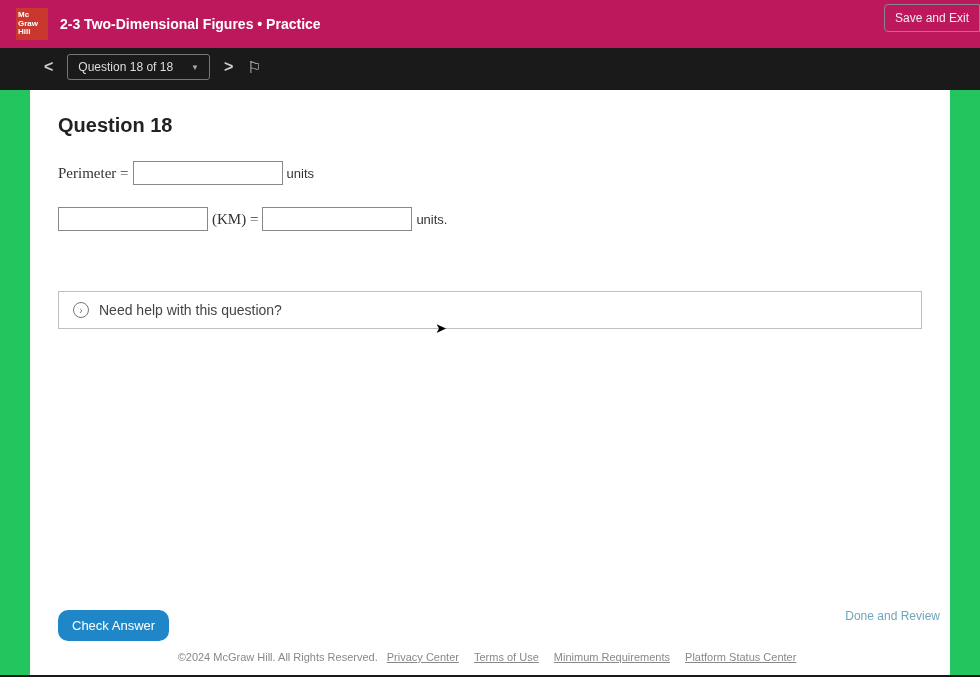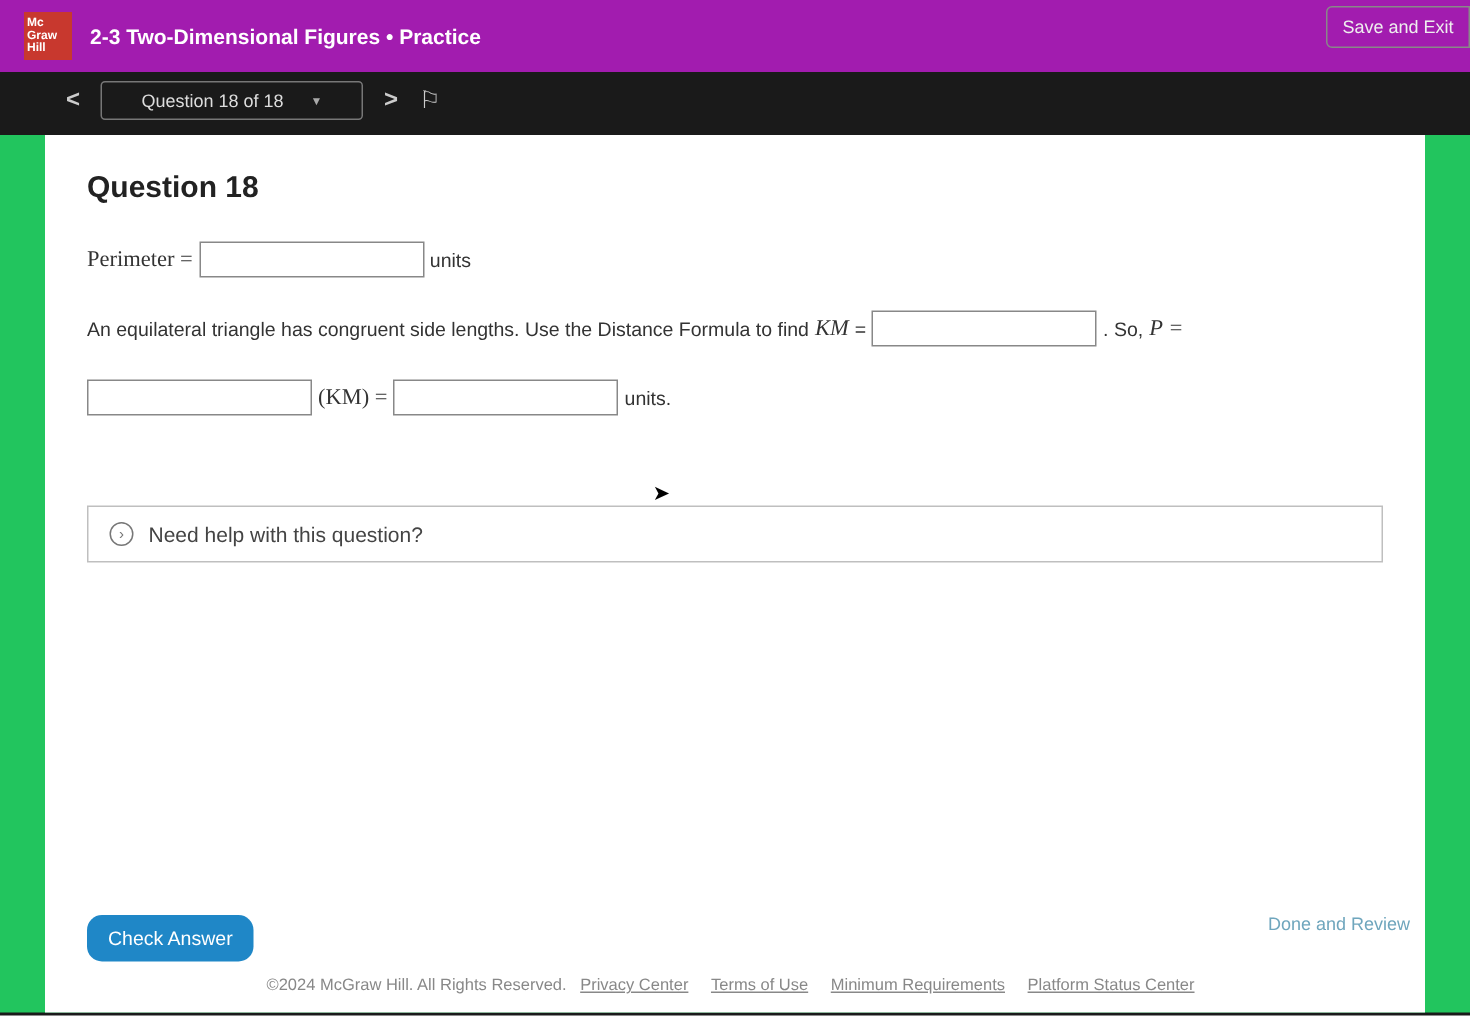--- a/index.html
+++ b/index.html
@@ -5,21 +5,21 @@
 * { box-sizing: border-box; margin: 0; padding: 0; }
 body {
   font-family: Arial, Helvetica, sans-serif;
   background: #1a1a1a;
   width: 980px;
   height: 677px;
   overflow: hidden;
   position: relative;
 }
 .header {
-  background: #a21caf;
+  background: #be185d;
   padding: 8px 16px;
   display: flex;
   align-items: center;
   gap: 12px;
   position: relative;
 }
 .logo {
   width: 32px;
   height: 32px;
   background: #c8382e;
@@ -57,21 +57,21 @@
 }
 .nav-arrow {
   color: #ccc;
   font-size: 16px;
   font-weight: bold;
   cursor: pointer;
   padding: 4px;
 }
 .qselect {
   border: 1px solid #777;
-  padding: 5px 26px;
+  padding: 5px 10px;
   color: #ddd;
   font-size: 12px;
   border-radius: 3px;
   display: flex;
   align-items: center;
   gap: 18px;
 }
 .caret { font-size: 8px; color: #aaa; }
 .bookmark { color: #ccc; font-size: 16px; }
 .content-wrap {
@@ -187,28 +187,20 @@
   <div class="sheet">
     <div class="qnum">Question 18</div>
 
 
     <div class="row">
       <span class="serif">Perimeter =</span>
       <input class="blank" style="">
       <span>units</span>
     </div>
 
-    <div class="row">
-      <span>An equilateral triangle has congruent side lengths. Use the Distance Formula to find </span>
-      <span class="ital serif">KM</span>
-      <span> =</span>
-      <input class="blank sm" style="">
-      <span>. So, </span>
-      <span class="ital serif">P =</span>
-    </div>
 
     <div class="row">
       <input class="blank sm" style="">
       <span class="serif">(KM) =</span>
       <input class="blank sm" style="">
       <span>units.</span>
     </div>
 
     <div class="help-box">
       <span class="help-icon">›</span>

